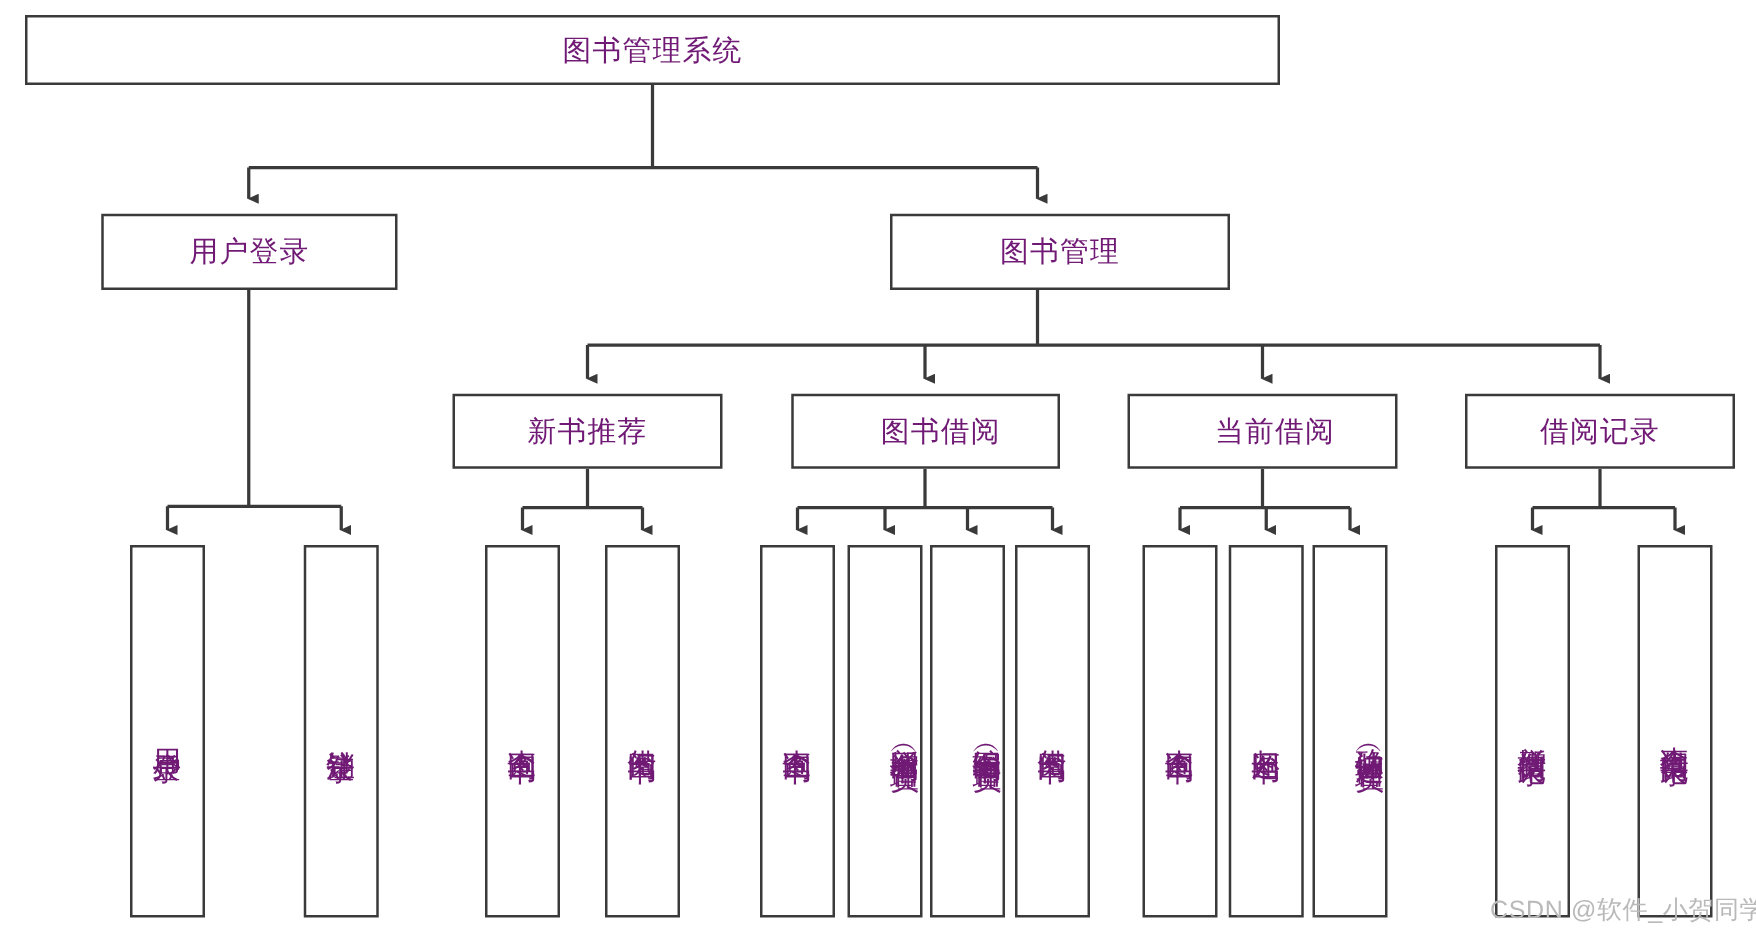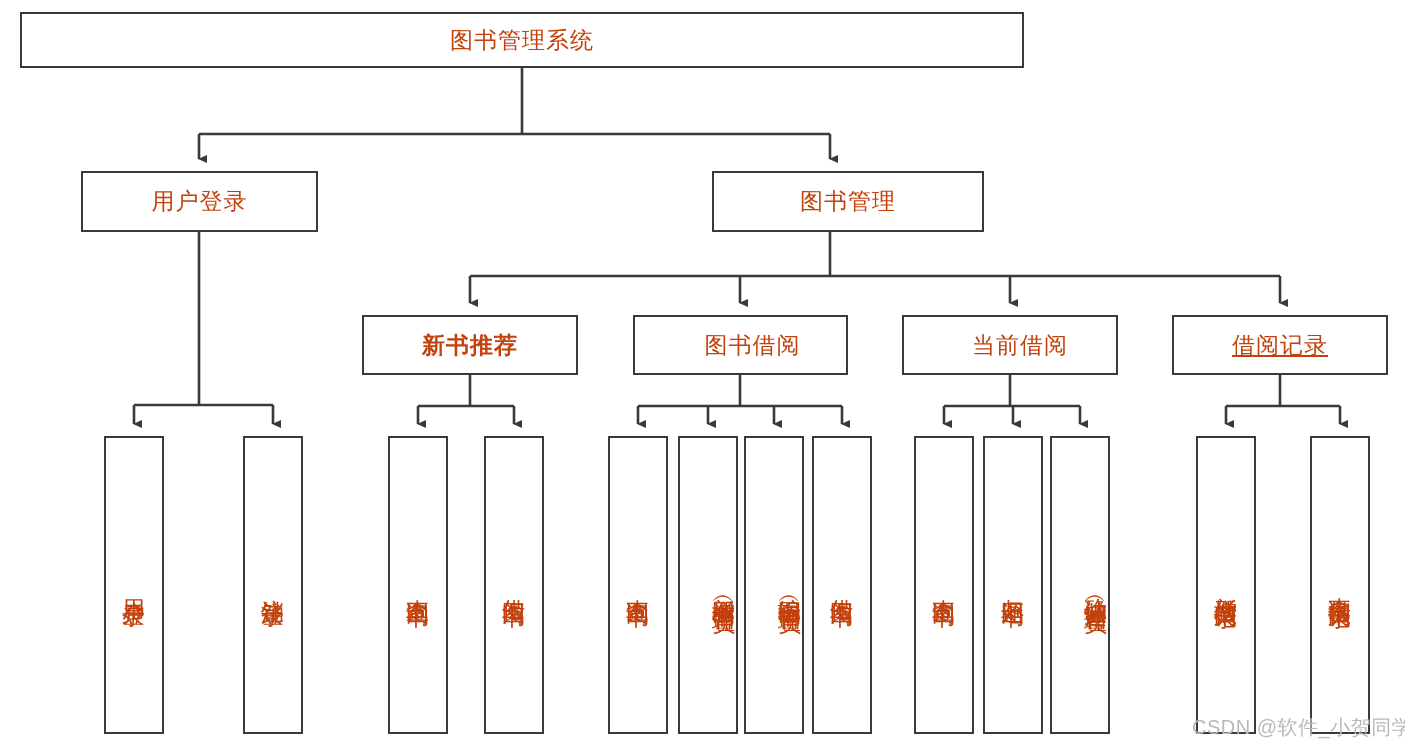--- a/index.html
+++ b/index.html
@@ -26,21 +26,21 @@
     pointer-events: none;
   }
   .node {
     position: absolute;
     box-sizing: border-box;
     background: #ffffff;
     border: 2px solid #3a3a3a;
     display: flex;
     align-items: center;
     justify-content: center;
-    color: #c2410c;
+    color: #701a75;
   }
   .node.horiz {
     font-size: 23px;
     letter-spacing: 1px;
   }
   .node.vert {
     writing-mode: vertical-rl;
     text-orientation: upright;
     font-size: 23px;
     letter-spacing: 2px;
@@ -116,30 +116,30 @@
   <div id="nodes-layer">
       <div class="node horiz" style="left: 20px; top: 12px; width: 1004px; height: 56px;">
         <span class="lbl">图书管理系统</span>
       </div>
       <div class="node horiz" style="left: 81px; top: 171px; width: 237px; height: 61px;">
         <span class="lbl">用户登录</span>
       </div>
       <div class="node horiz" style="left: 712px; top: 171px; width: 272px; height: 61px;">
         <span class="lbl">图书管理</span>
       </div>
-      <div class="node horiz" style="left: 362px; top: 315px; width: 216px; height: 60px; font-weight: bold;">
+      <div class="node horiz" style="left: 362px; top: 315px; width: 216px; height: 60px;">
         <span class="lbl">新书推荐</span>
       </div>
       <div class="node horiz" style="left: 633px; top: 315px; width: 215px; height: 60px; padding-left: 24px;">
         <span class="lbl">图书借阅</span>
       </div>
       <div class="node horiz" style="left: 902px; top: 315px; width: 216px; height: 60px; padding-left: 20px;">
         <span class="lbl">当前借阅</span>
       </div>
-      <div class="node horiz" style="left: 1172px; top: 315px; width: 216px; height: 60px; text-decoration: underline;">
+      <div class="node horiz" style="left: 1172px; top: 315px; width: 216px; height: 60px;">
         <span class="lbl">借阅记录</span>
       </div>
       <div class="node vert centered" style="left: 104px; top: 436px; width: 60px; height: 298px;">
         <span class="lbl">用户登录</span>
       </div>
       <div class="node vert centered" style="left: 243px; top: 436px; width: 60px; height: 298px;">
         <span class="lbl">注销登录</span>
       </div>
       <div class="node vert centered" style="left: 388px; top: 436px; width: 60px; height: 298px;">
         <span class="lbl">查询图书</span>

